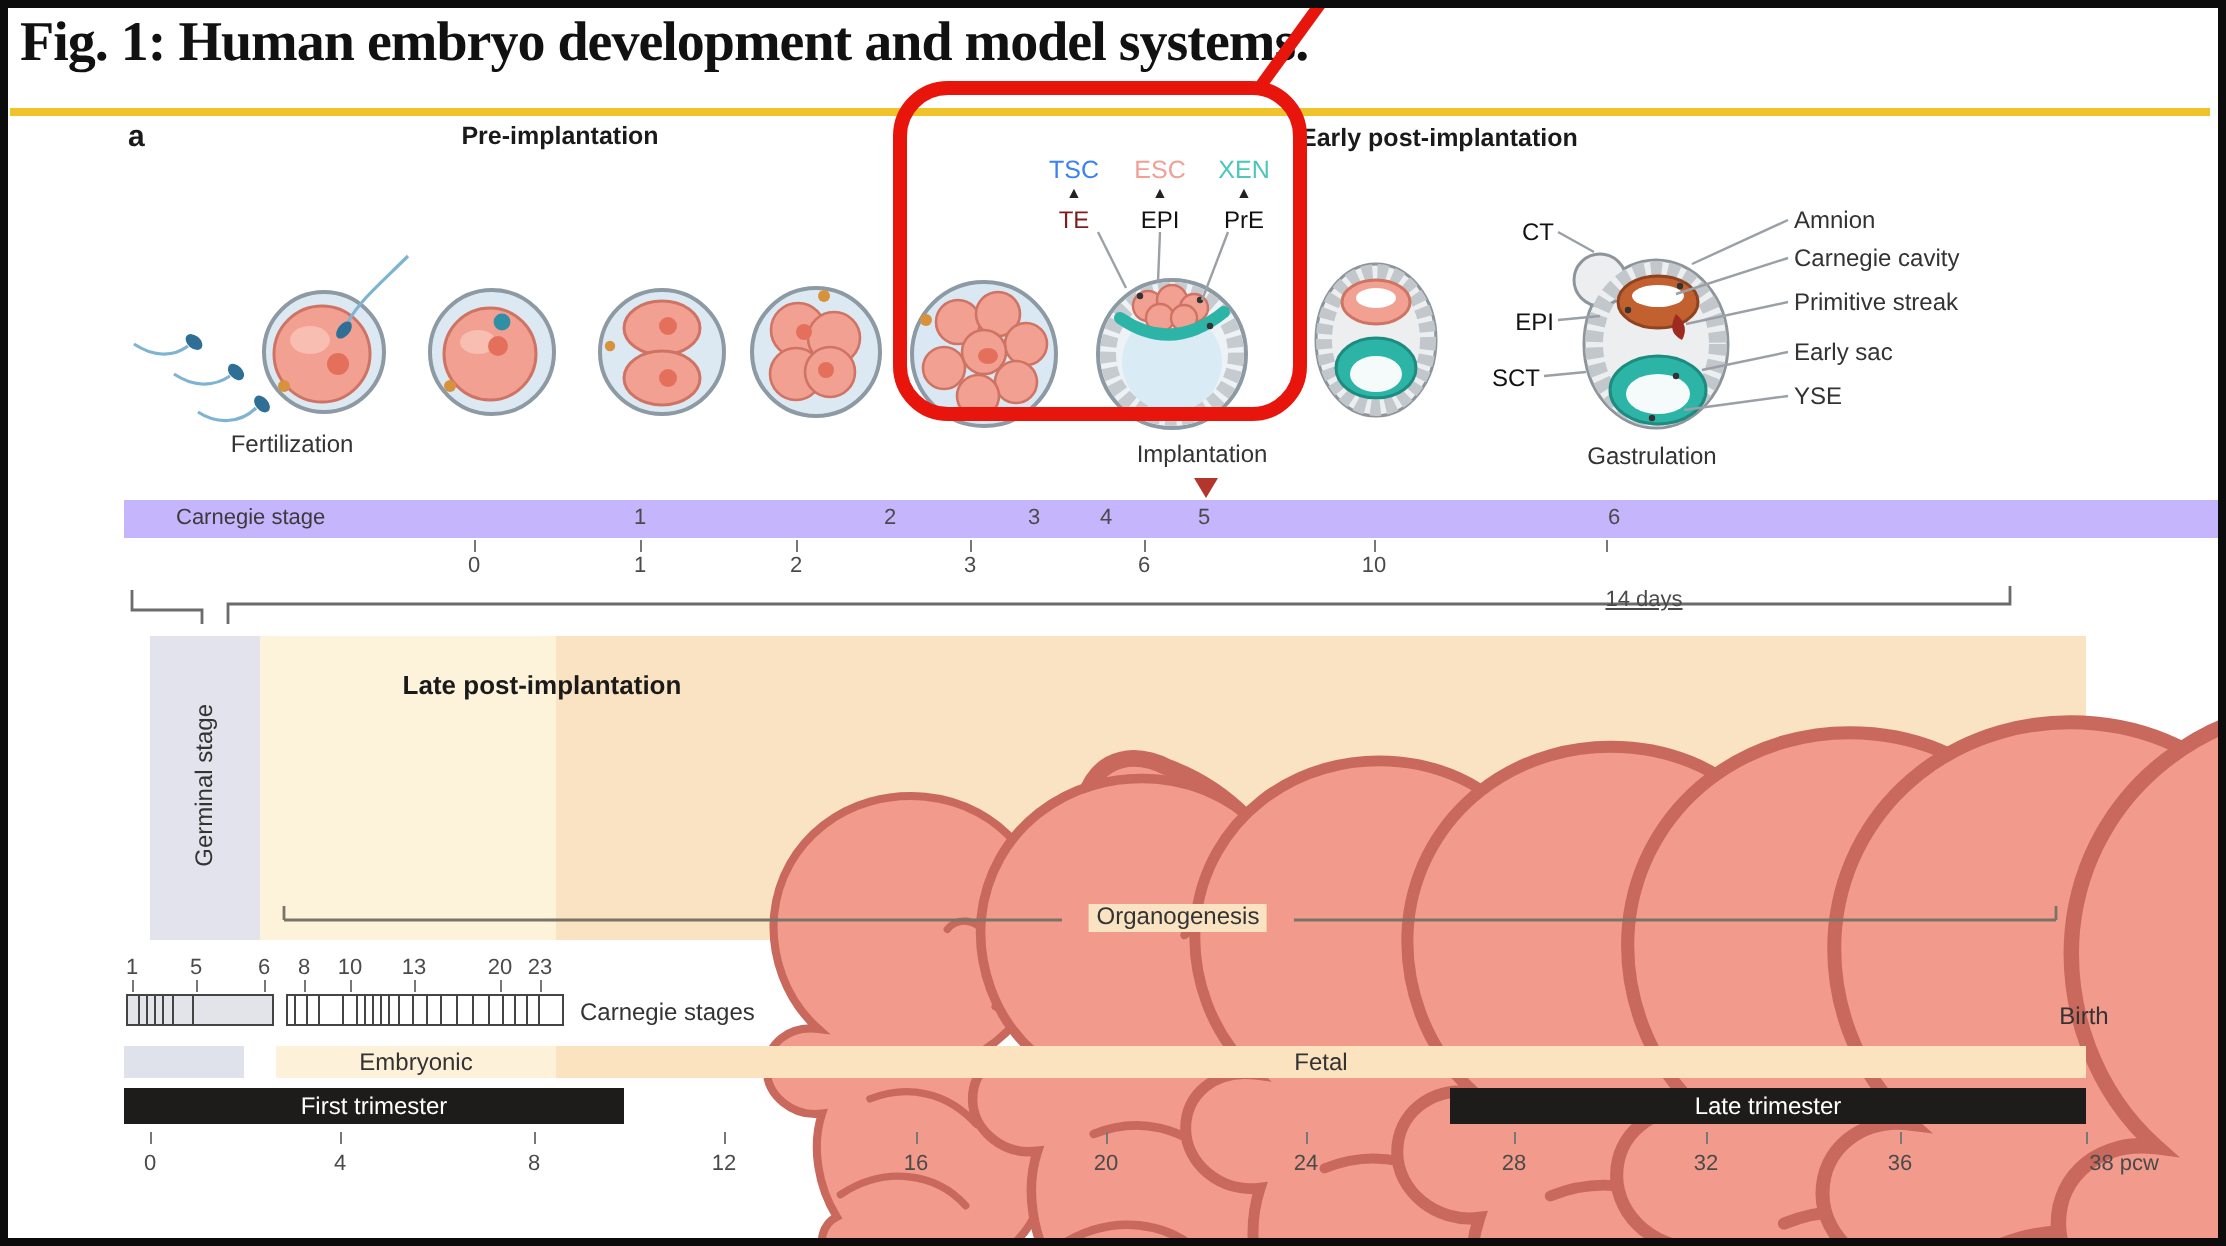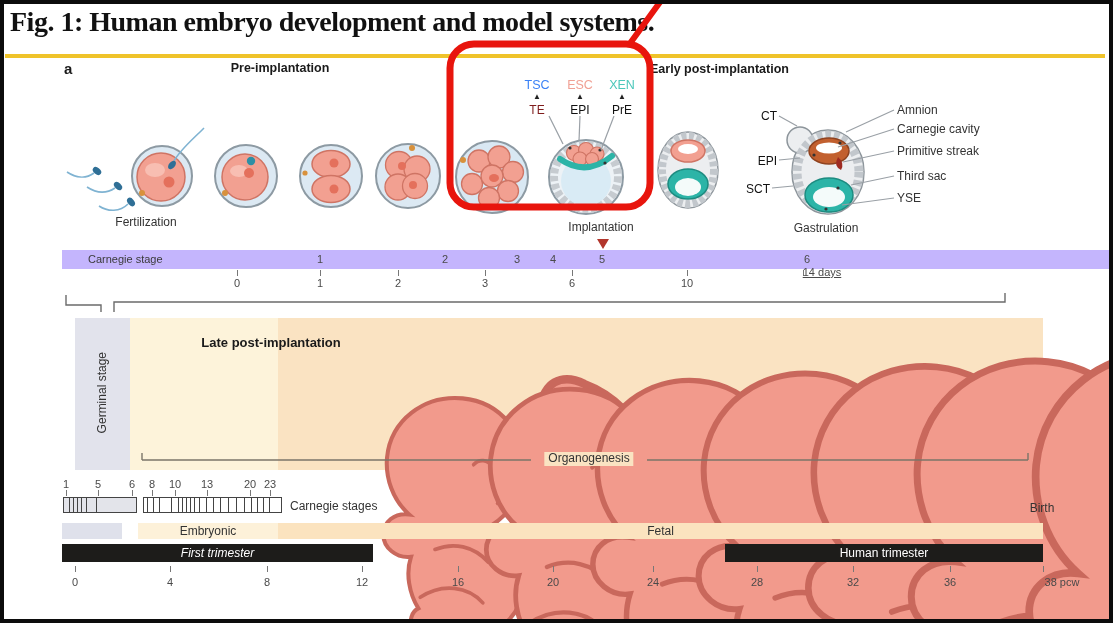--- a/index.html
+++ b/index.html
@@ -251,28 +251,28 @@
     <div class="abs lbl sm center" style="left: 320px; top: 277px;">1</div>
     <div class="abs vtick" style="left: 398px; top: 270px;"></div>
     <div class="abs lbl sm center" style="left: 398px; top: 277px;">2</div>
     <div class="abs vtick" style="left: 485px; top: 270px;"></div>
     <div class="abs lbl sm center" style="left: 485px; top: 277px;">3</div>
     <div class="abs vtick" style="left: 572px; top: 270px;"></div>
     <div class="abs lbl sm center" style="left: 572px; top: 277px;">6</div>
     <div class="abs vtick" style="left: 687px; top: 270px;"></div>
     <div class="abs lbl sm center" style="left: 687px; top: 277px;">10</div>
     <div class="abs vtick" style="left: 803px; top: 270px;"></div>
-    <div class="abs lbl sm center" style="left: 822px; top: 266px; text-decoration: underline;">14 days</div>
+    <div class="abs lbl sm center" style="left: 822px; top: 294px; text-decoration: underline;">14 days</div>
     <div class="abs period germ" style="left: 62px; width: 60px;"></div>
     <div class="abs period cream" style="left: 138px; width: 140px;"></div>
     <div class="abs periodlbl center" style="left: 208px;">Embryonic</div>
     <div class="abs period peach" style="left: 278px; width: 765px;"></div>
     <div class="abs periodlbl center" style="left: 660.5px;">Fetal</div>
-    <div class="abs tri" style="left: 62px; width: 311px; font-style: italic;">First trimester</div>
-    <div class="abs tri" style="left: 725px; width: 318px;">Human trimester</div>
+    <div class="abs tri" style="left: 62px; width: 250px;">First trimester</div>
+    <div class="abs tri" style="left: 725px; width: 318px;">Late trimester</div>
     <div class="abs vtick" style="left: 75px; top: 566px;"></div>
     <div class="abs lbl sm center" style="left: 75px; top: 576px;">0</div>
     <div class="abs vtick" style="left: 170px; top: 566px;"></div>
     <div class="abs lbl sm center" style="left: 170px; top: 576px;">4</div>
     <div class="abs vtick" style="left: 267px; top: 566px;"></div>
     <div class="abs lbl sm center" style="left: 267px; top: 576px;">8</div>
     <div class="abs vtick" style="left: 362px; top: 566px;"></div>
     <div class="abs lbl sm center" style="left: 362px; top: 576px;">12</div>
     <div class="abs vtick" style="left: 458px; top: 566px;"></div>
     <div class="abs lbl sm center" style="left: 458px; top: 576px;">16</div>
@@ -338,15 +338,15 @@
     <div class="abs lbl center" style="left: 580px; top: 104px; color: rgb(17, 17, 17);">EPI</div>
     <div class="abs lbl center" style="left: 622px; top: 78px; color: rgb(76, 199, 186); font-size: 12.5px;">XEN</div>
     <div class="abs uparrow center" style="left: 622px; top: 93px;">▲</div>
     <div class="abs lbl center" style="left: 622px; top: 104px; color: rgb(17, 17, 17);">PrE</div>
     <div class="abs lbl rightalign" style="left: 707px; top: 110px; width: 70px; color: rgb(17, 17, 17);">CT</div>
     <div class="abs lbl rightalign" style="left: 707px; top: 155px; width: 70px; color: rgb(17, 17, 17);">EPI</div>
     <div class="abs lbl rightalign" style="left: 700px; top: 183px; width: 70px; color: rgb(17, 17, 17);">SCT</div>
     <div class="abs lbl" style="left: 897px; top: 104px;">Amnion</div>
     <div class="abs lbl" style="left: 897px; top: 123px;">Carnegie cavity</div>
     <div class="abs lbl" style="left: 897px; top: 145px;">Primitive streak</div>
-    <div class="abs lbl" style="left: 897px; top: 170px;">Third sac</div>
+    <div class="abs lbl" style="left: 897px; top: 170px;">Early sac</div>
     <div class="abs lbl" style="left: 897px; top: 192px;">YSE</div>
   </div>
 
 </body></html>

